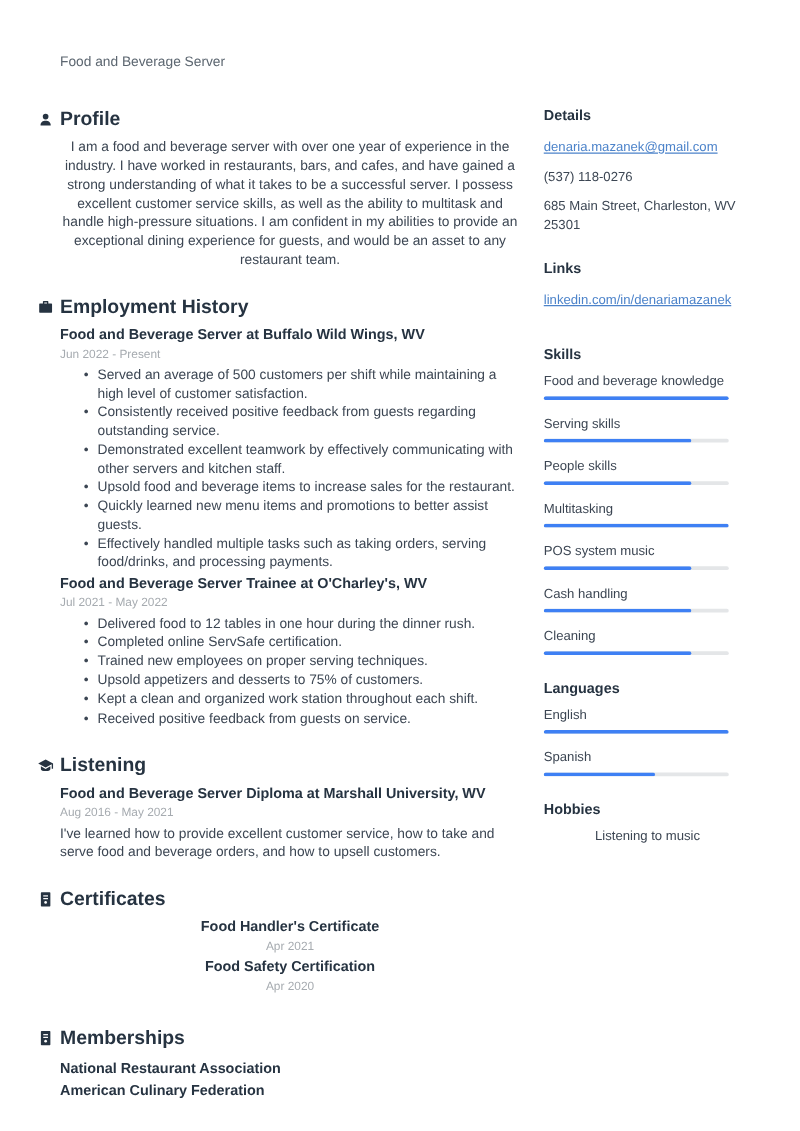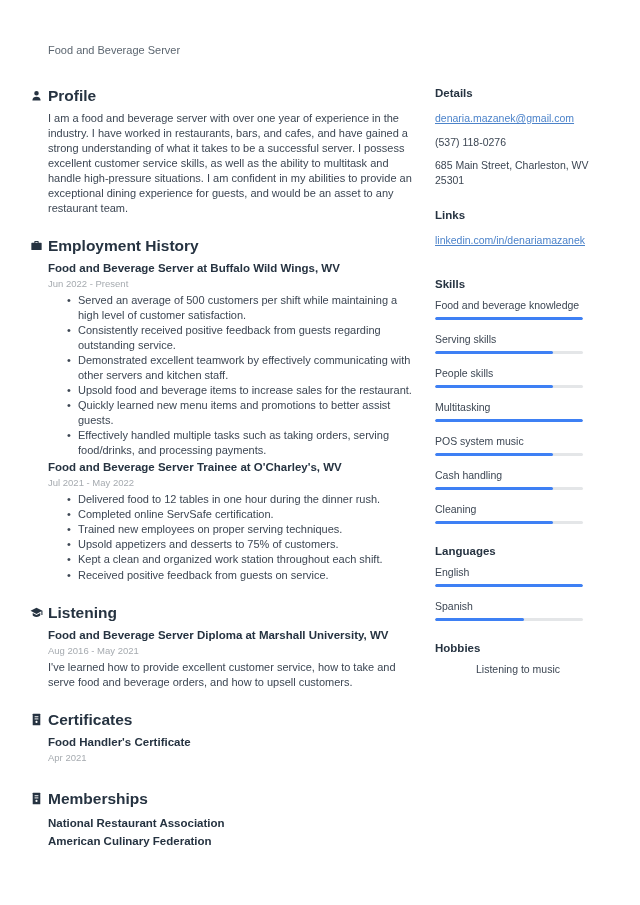--- a/index.html
+++ b/index.html
@@ -25,31 +25,31 @@
   
   .section { margin-bottom: 21px; }
   .section-heading {
     position: relative; display: flex; align-items: center;
     font-size: 15.5px; font-weight: 700; color: #263341;
     margin-bottom: 6px;
   }
   .section-icon { position: absolute; left: -18px; top: 2px; width: 13px; height: 13px; color: #263341; }
   .section-icon svg { display: block; width: 13px; height: 13px; }
 
-  .body-text { font-size: 11px; line-height: 1.36; color: #3c4653; }
+  .body-text { font-size: 11px; line-height: 1.36; color: #3c4653; text-align: center; }
 
   .entry-title { font-size: 11.5px; font-weight: 700; color: #263341; line-height: 1.3; margin-top: 2px; }
   .entry-dates { font-size: 9.5px; color: #a6abb0; margin-top: 2px; margin-bottom: 4px; }
 
   ul.bullets { margin: 0 0 2px 0; padding: 0 0 0 30px; list-style: none; }
   ul.bullets li { position: relative; font-size: 11px; line-height: 1.37; color: #3c4653; }
   ul.bullets li::before { content: "\2022"; position: absolute; left: -11px; color: #3c4653; }
 
   .edu-desc { font-size: 11px; line-height: 1.37; margin-top: 2px; }
-  .cert-item { margin-bottom: 2px; }
+  .cert-item { margin-bottom: 2px; text-align: center; }
   .member-item { font-size: 11.5px; font-weight: 700; color: #263341; line-height: 1.6; }
 
   
   .side-group { margin-bottom: 21px; }
   .side-heading { font-size: 11.5px; font-weight: 700; color: #263341; margin-bottom: 9px; }
   .side-text { font-size: 10.5px; line-height: 1.45; color: #3c4653; margin-bottom: 8px; }
   a.side-link { font-size: 10.5px; color: #4c83ca; text-decoration: underline; cursor: pointer; display: inline-block; margin-bottom: 9px; line-height: 1.4; }
 
   .skill { margin-bottom: 13px; }
   .skill-label { font-size: 10.5px; color: #3c4653; display: block; margin-bottom: 6px; }
@@ -143,20 +143,24 @@
                 <rect x="8.5" y="10" width="7" height="1.8" fill="#fff"></rect>
                 <circle cx="12" cy="16.5" r="2" fill="#fff"></circle>
               </svg>
           </span>
           <span>Certificates</span>
         </div>
         <div class="cert-item">
           <div class="entry-title">Food Handler's Certificate</div>
           <div class="entry-dates">Apr 2021</div>
         </div>
+        <div class="cert-item">
+          <div class="entry-title">Food Safety Certification</div>
+          <div class="entry-dates">Apr 2020</div>
+        </div>
       </div>
 
       <div class="section">
         <div class="section-heading">
           <span class="section-icon">
             <svg viewBox="0 0 24 24">
                 <path fill="currentColor" d="M6 1.5h12a1 1 0 0 1 1 1v19a1 1 0 0 1-1 1H6a1 1 0 0 1-1-1v-19a1 1 0 0 1 1-1z"></path>
                 <rect x="8.5" y="6" width="7" height="1.8" fill="#fff"></rect>
                 <rect x="8.5" y="10" width="7" height="1.8" fill="#fff"></rect>
                 <circle cx="12" cy="16.5" r="2" fill="#fff"></circle>

